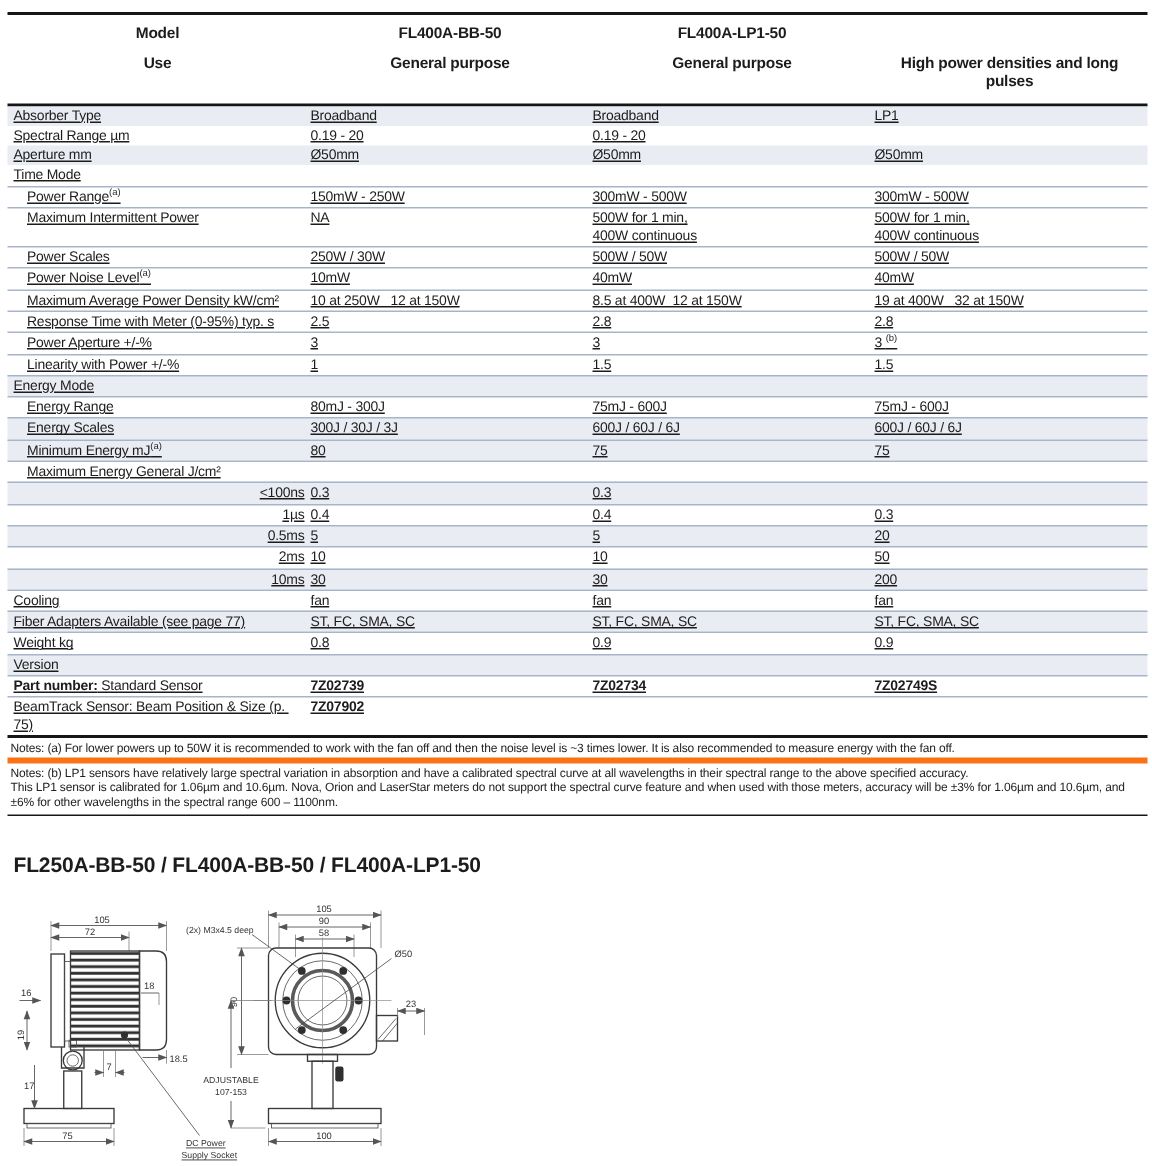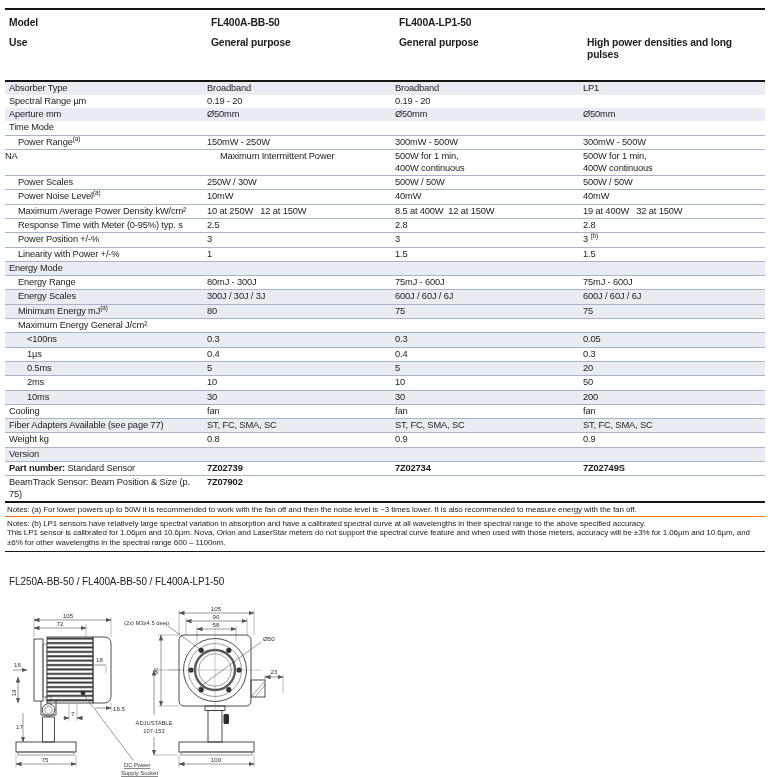--- a/index.html
+++ b/index.html
@@ -2,41 +2,41 @@
 <html><head>
 <meta charset="utf-8">
 <style>
   html,body{margin:0;padding:0;background:#fff;}
   body{width:768px;height:777px;font-family:"Liberation Sans",sans-serif;color:#1c1c1c;overflow:hidden;}
   .page{box-sizing:border-box;width:768px;padding:8px 3px 0 5px;letter-spacing:-0.15px;}
 
   
   .spec-table{border-top:2.4px solid #161616;}
   .hrow{display:grid;grid-template-columns:202px 188px 188px 1fr;font-weight:bold;font-size:10.3px;line-height:12.5px;}
-  .hrow .hcell{padding:2px 6px 2px 4px;}
+  .hrow .hcell{padding:2px 6px 2px 4px;text-align:center;}
   .model-row{padding-top:5px;}
-  .use-row{padding-top:3px;padding-bottom:16px;}
+  .use-row{padding-top:3px;padding-bottom:5px;}
   .spec-body{border-top:2.4px solid #161616;border-bottom:2.4px solid #161616;}
-  .trow{display:grid;grid-template-columns:202px 188px 188px 1fr;font-size:9.3px;line-height:11.8px;align-items:stretch;}
+  .trow{display:grid;grid-template-columns:202px 188px 188px 1fr;font-size:9.3px;line-height:11.8px;align-items:stretch;text-decoration:underline;}
   .trow .cell{padding:1px 4px 0.5px 0;min-height:11.8px;white-space:pre-wrap;}
   .trow .label{padding-left:4px;}
   .trow.ind1 .label{padding-left:13px;}
-  .trow.ind2 .label{padding-left:22px;}
+  .trow.ind2 .label{padding-left:22px;text-align:right;}
   .trow.shaded{background:#e9ecf2;}
   .trow.rule{border-top:1px solid #a7b5ca;}
   .trow.boldvals .val{font-weight:bold;}
   sup{font-size:6.3px;line-height:0;vertical-align:4px;letter-spacing:0;}
 
   
   .notes{border-bottom:1.8px solid #161616;font-size:8px;line-height:9.7px;letter-spacing:-0.1px;color:#222;}
-  .note-a{padding:1.5px 2px 1.5px 2px;border-bottom:1px solid #f97316;}
+  .note-a{padding:1.5px 2px 1.5px 2px;border-bottom:4px solid #f97316;}
   .note-b{padding:1.5px 2px 3px 2px;}
 
   
-  .drawing-title{margin:24px 0 0 4px;font-size:10px;font-weight:normal;letter-spacing:-0.1px;}
+  .drawing-title{margin:24px 0 0 4px;font-size:14px;font-weight:bold;letter-spacing:-0.1px;}
   .drawing-wrap{margin:10px 0 0 6px;}
   svg text{font-family:"Liberation Sans",sans-serif;fill:#333;letter-spacing:0;}
   .dimtxt{font-size:6.2px;}
   .notetxt{font-size:5.8px;}
   .dim{stroke:#555;stroke-width:0.6;fill:none;}
   .ext{stroke:#777;stroke-width:0.5;fill:none;}
   .out{stroke:#3a3a3a;stroke-width:0.9;fill:none;}
   .thin{stroke:#4a4a4a;stroke-width:0.55;fill:none;}
   .cl{stroke:#888;stroke-width:0.45;fill:none;}
 </style>
@@ -81,22 +81,22 @@
           <div class="cell val"></div>
           <div class="cell val"></div>
         </div>
         <div class="trow ind1 rule">
           <div class="cell label">Power Range<sup>(a)</sup></div>
           <div class="cell val">150mW - 250W</div>
           <div class="cell val">300mW - 500W</div>
           <div class="cell val">300mW - 500W</div>
         </div>
         <div class="trow ind1 rule">
+          <div class="cell label">Maximum Intermittent Power</div>
           <div class="cell val">NA</div>
-          <div class="cell label">Maximum Intermittent Power</div>
           <div class="cell val">500W for 1 min,
 400W continuous</div>
           <div class="cell val">500W for 1 min,
 400W continuous</div>
         </div>
         <div class="trow ind1 rule">
           <div class="cell label">Power Scales</div>
           <div class="cell val">250W / 30W</div>
           <div class="cell val">500W / 50W</div>
           <div class="cell val">500W / 50W</div>
@@ -113,21 +113,21 @@
           <div class="cell val">8.5 at 400W  12 at 150W</div>
           <div class="cell val">19 at 400W   32 at 150W</div>
         </div>
         <div class="trow ind1 rule">
           <div class="cell label">Response Time with Meter (0-95%) typ. s</div>
           <div class="cell val">2.5</div>
           <div class="cell val">2.8</div>
           <div class="cell val">2.8</div>
         </div>
         <div class="trow ind1 rule">
-          <div class="cell label">Power Position +/-%</div>
+          <div class="cell label">Power Aperture +/-%</div>
           <div class="cell val">3</div>
           <div class="cell val">3</div>
           <div class="cell val">3 <sup>(b)</sup></div>
         </div>
         <div class="trow ind1 rule">
           <div class="cell label">Linearity with Power +/-%</div>
           <div class="cell val">1</div>
           <div class="cell val">1.5</div>
           <div class="cell val">1.5</div>
         </div>
@@ -158,21 +158,20 @@
         <div class="trow ind1 rule">
           <div class="cell label">Maximum Energy General J/cm²</div>
           <div class="cell val"></div>
           <div class="cell val"></div>
           <div class="cell val"></div>
         </div>
         <div class="trow ind2 shaded rule">
           <div class="cell label">&lt;100ns</div>
           <div class="cell val">0.3</div>
           <div class="cell val">0.3</div>
-          <div class="cell val">0.05</div>
         </div>
         <div class="trow ind2 rule">
           <div class="cell label">1µs</div>
           <div class="cell val">0.4</div>
           <div class="cell val">0.4</div>
           <div class="cell val">0.3</div>
         </div>
         <div class="trow ind2 shaded rule">
           <div class="cell label">0.5ms</div>
           <div class="cell val">5</div>

